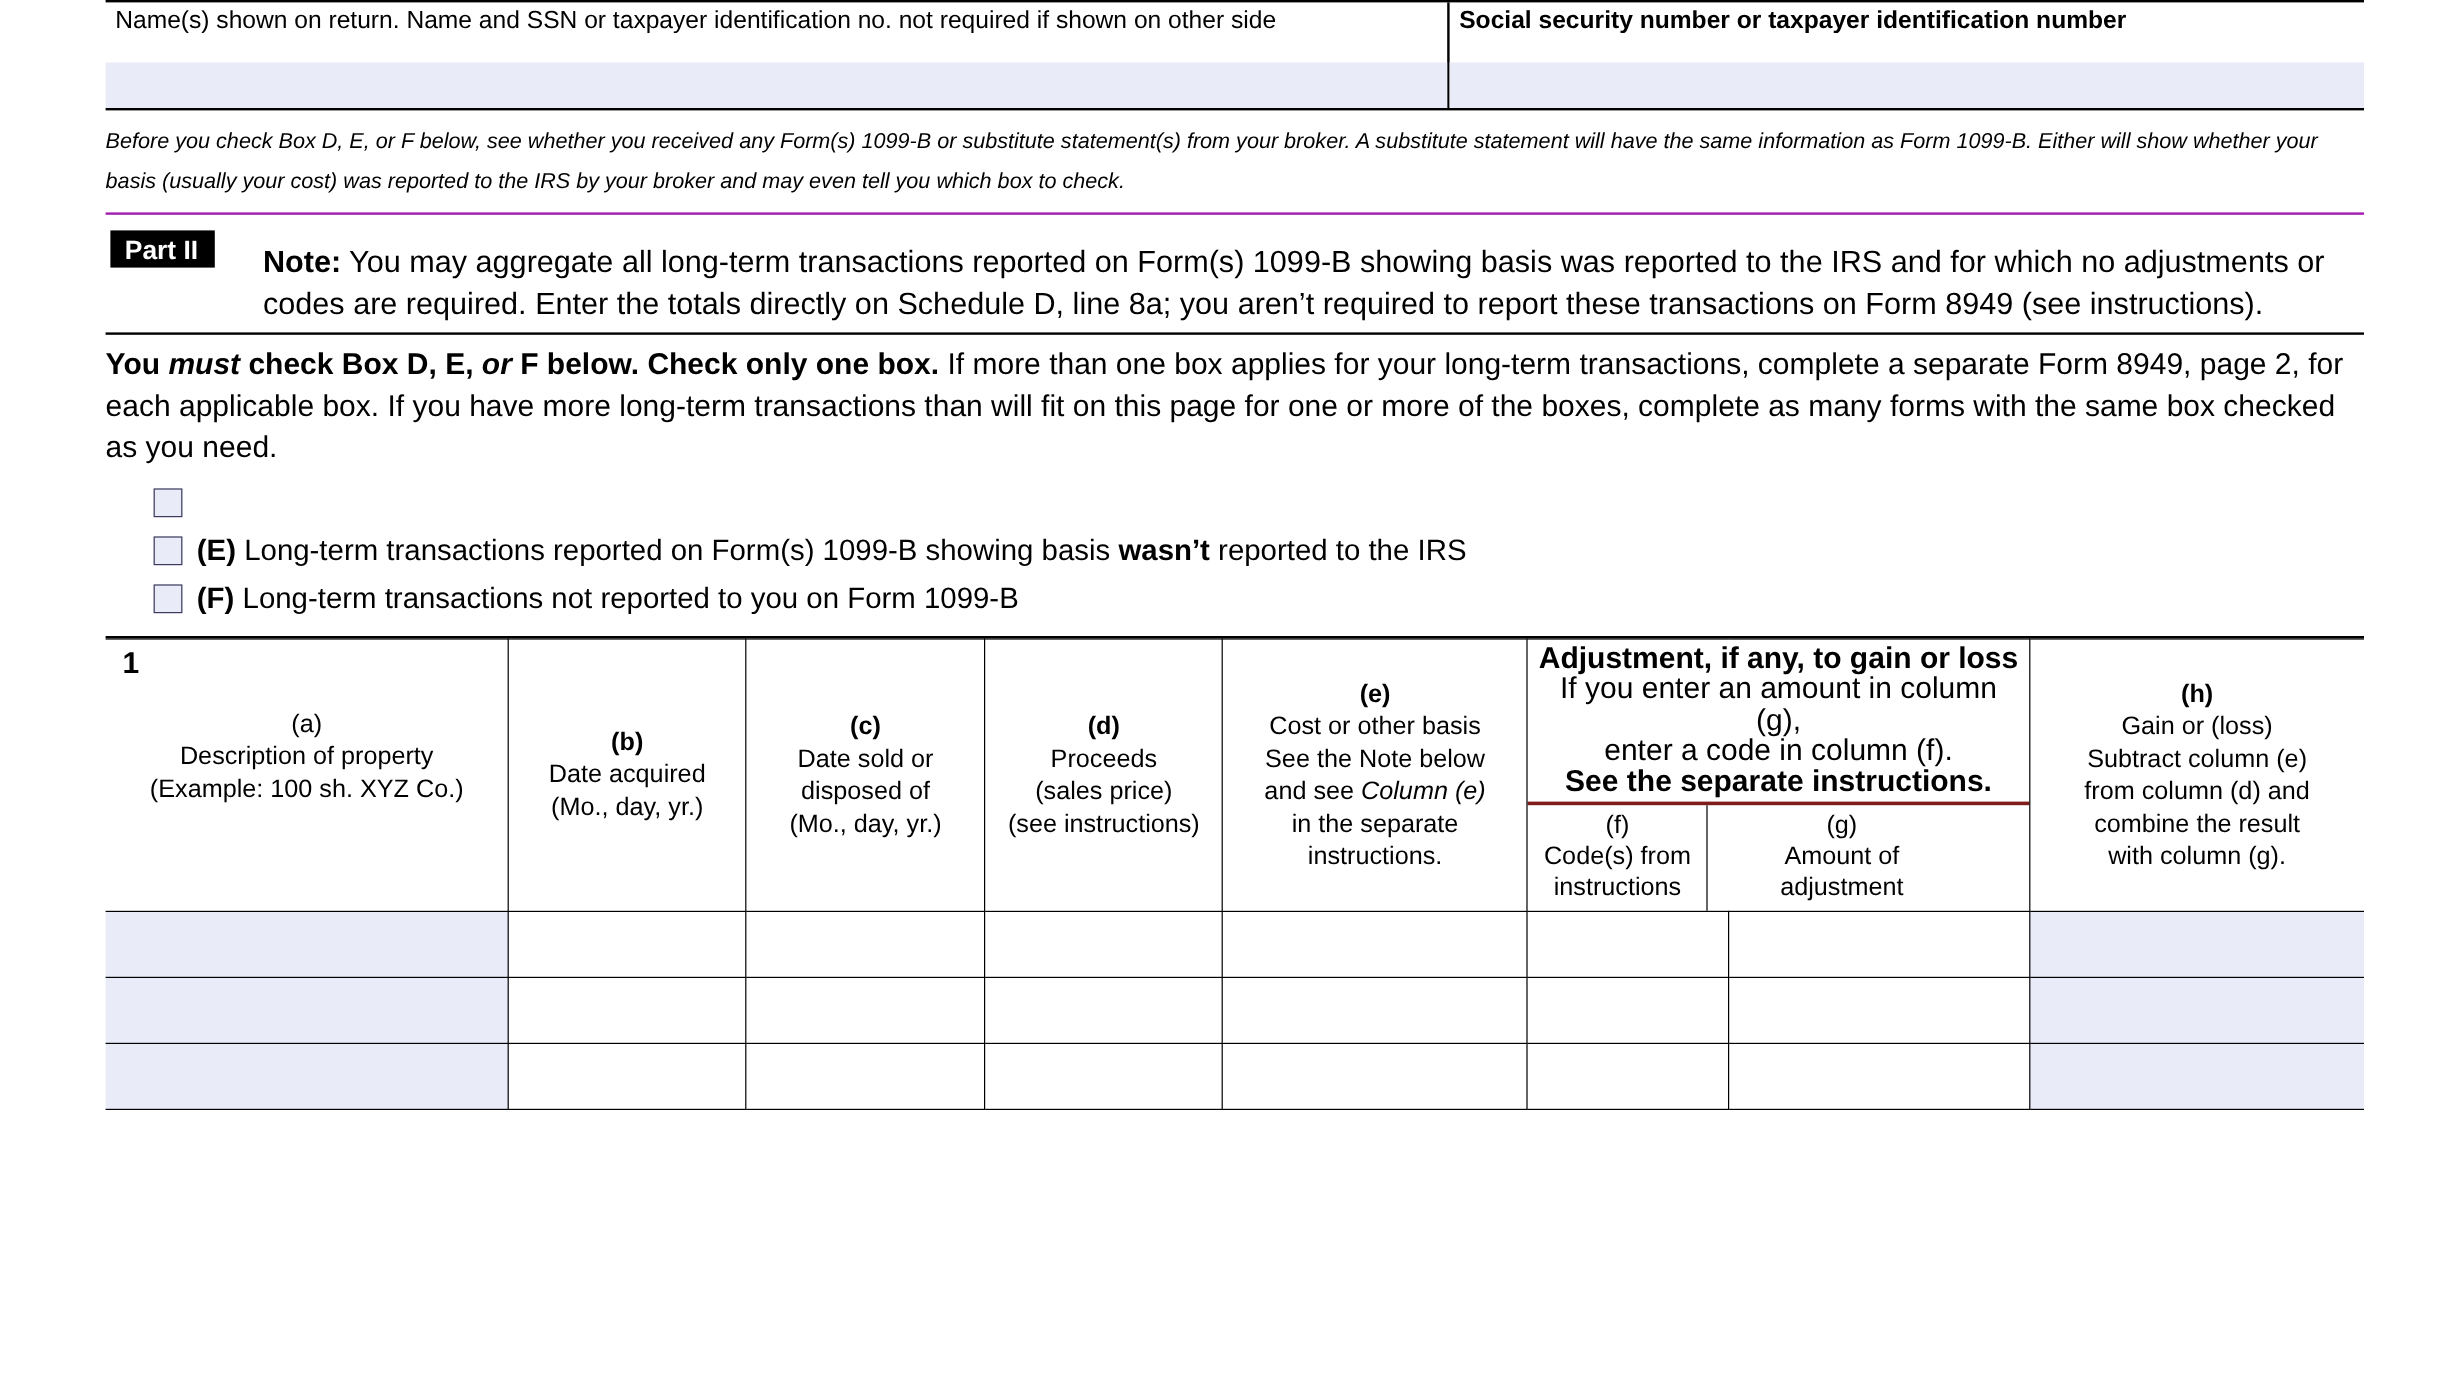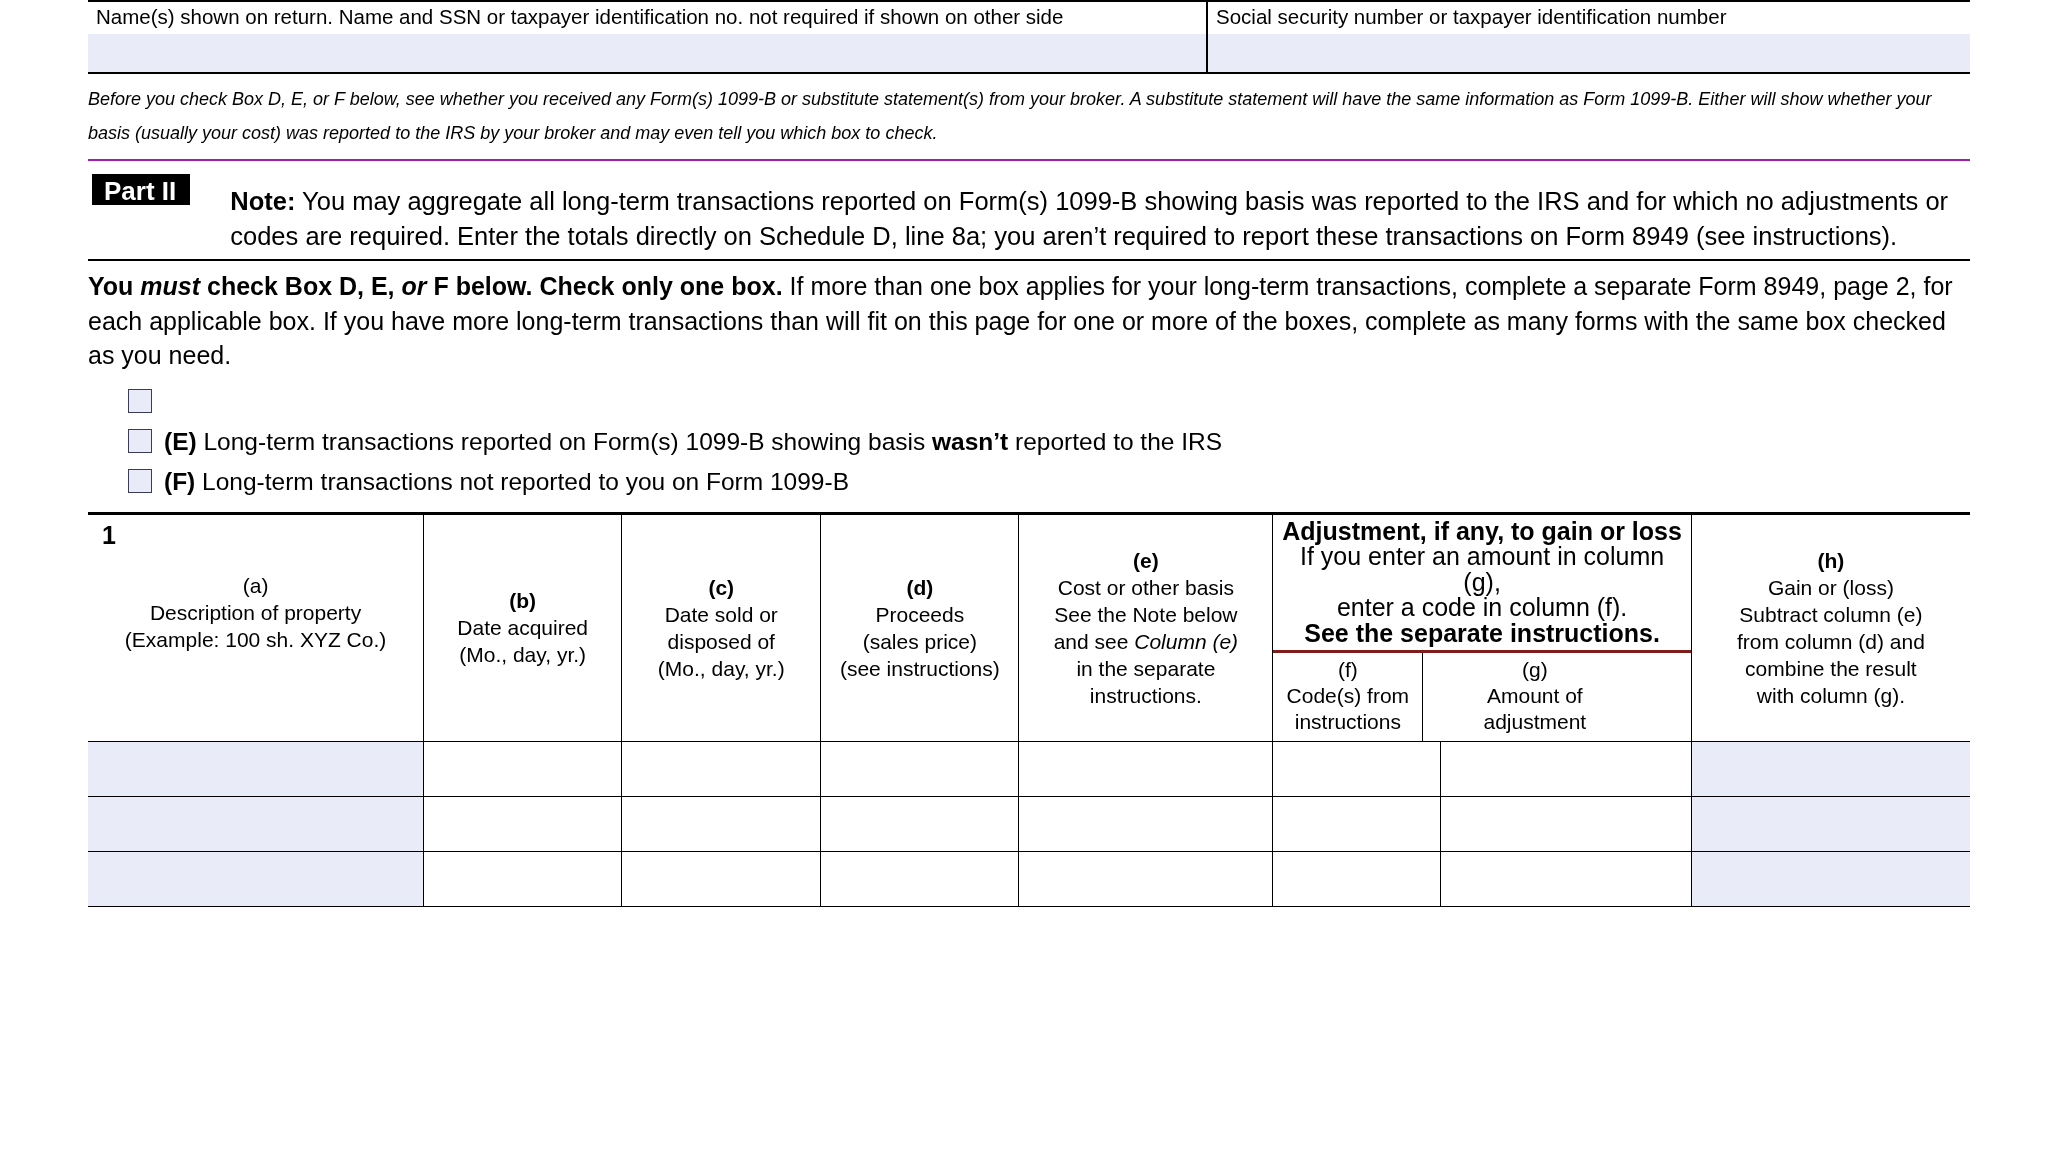--- a/index.html
+++ b/index.html
@@ -20,40 +20,40 @@
     height: 1152px;
     box-sizing: border-box;
   }
 
   
   .top-block {
     display: flex;
     border-top: 2px solid #000;
     border-bottom: 2px solid #000;
     margin: 0 78px 0 88px;
-    height: 74px;
+    height: 92px;
     box-sizing: border-box;
   }
   .top-left {
     flex: 0 0 1120px;
     border-right: 2px solid #000;
     box-sizing: border-box;
     position: relative;
   }
   .top-right {
     flex: 1 1 auto;
     box-sizing: border-box;
     position: relative;
   }
   .field-caption {
     font-size: 20.5px;
     line-height: 24px;
     padding: 3px 0 0 8px;
   }
-  .field-caption.bold { font-weight: normal; }
+  .field-caption.bold { font-weight: bold; }
   .fill-band {
     position: absolute;
     left: 0;
     right: 0;
     bottom: 0;
     height: 38px;
     background: #e9ecf8;
   }
 
   
@@ -69,21 +69,21 @@
   
   .part-row {
     display: flex;
     margin: 0 78px 0 88px;
     padding-top: 7px;
   }
   .part-tab {
     background: #000;
     color: #fff;
     font-weight: bold;
-    font-size: 26px;
+    font-size: 22px;
     line-height: 30px;
     padding: 2px 14px 3px 12px;
     height: 31px;
     box-sizing: border-box;
     align-self: flex-start;
     margin-left: 4px;
   }
   .part-body {
     margin-left: 40px;
     font-size: 25.5px;

